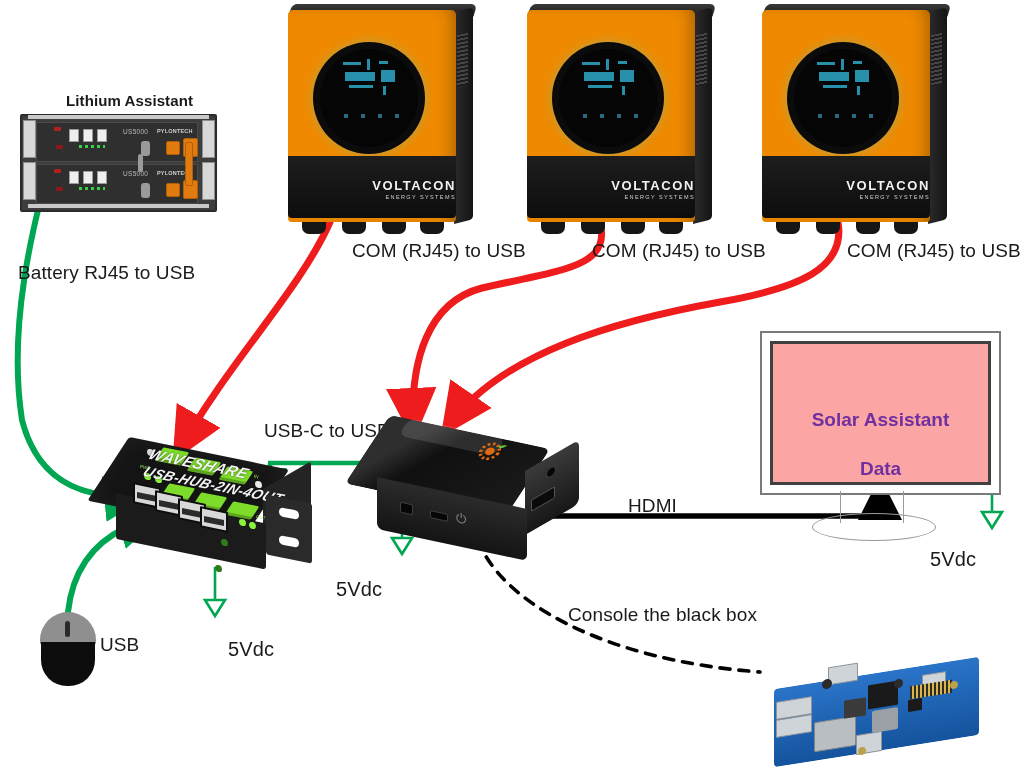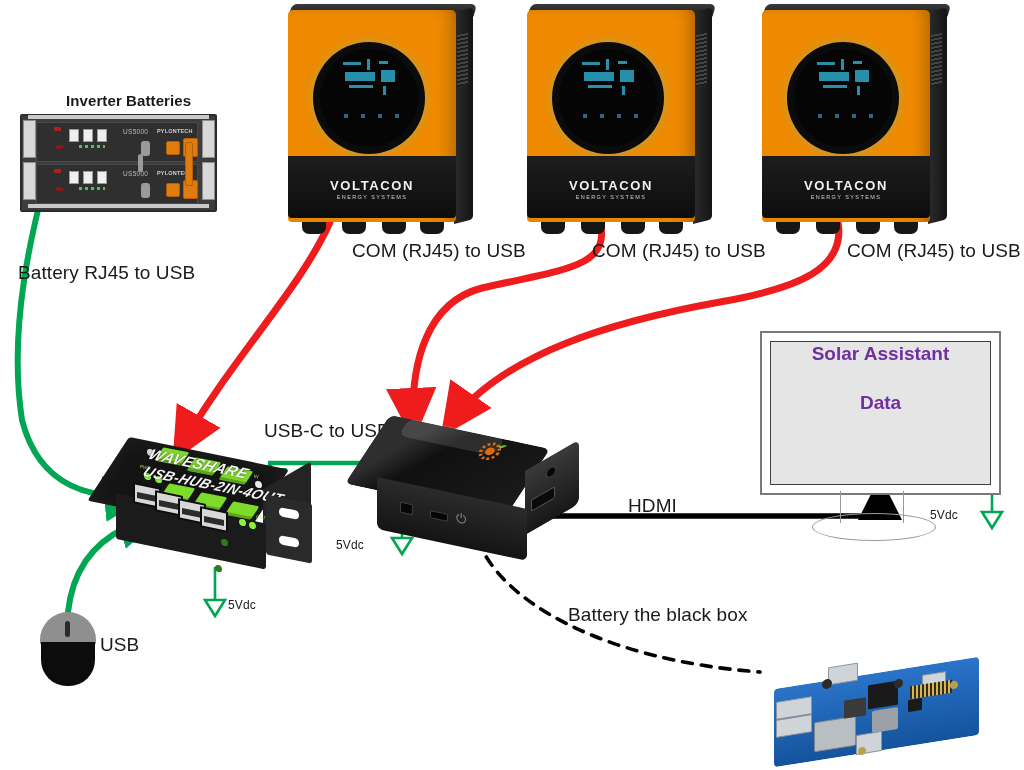--- a/index.html
+++ b/index.html
@@ -2,39 +2,39 @@
 <html><head>
 <meta charset="utf-8">
 <style>
   html,body{margin:0;padding:0;background:#fff;}
   body{width:1024px;height:770px;position:relative;overflow:hidden;
        font-family:"Liberation Sans",sans-serif;color:#111;}
   .stage{position:absolute;inset:0;width:1024px;height:770px;}
   svg.wires{position:absolute;left:0;top:0;width:1024px;height:770px;overflow:visible;}
   .lbl{position:absolute;white-space:nowrap;font-size:19px;color:#1a1a1a;letter-spacing:.1px;}
   .lbl-bold{font-weight:bold;font-size:15px;}
-  .lbl-small{font-size:12px;}
+  .lbl-small{font-size:20px;margin-top:40px;}
 
   
   .inv{position:absolute;width:185px;height:222px;}
   .inv .body{position:absolute;left:0;top:6px;width:168px;height:212px;
       background:#ef8a00;border-radius:5px 5px 4px 4px;
       box-shadow:inset -12px 0 18px -10px rgba(0,0,0,.35);}
   .inv .topedge{position:absolute;left:0;top:0;width:185px;height:14px;
       background:linear-gradient(180deg,#3a3a3a,#1a1a1a);border-radius:5px 6px 2px 2px;
       transform:skewX(-17deg);transform-origin:left bottom;}
   .inv .side{position:absolute;left:166px;top:8px;width:19px;height:212px;
       background:linear-gradient(90deg,#2c2c2c,#141414);transform:skewY(-14deg);
       transform-origin:left top;border-radius:0 4px 4px 0;}
   .inv .vent{position:absolute;left:169px;top:30px;width:11px;height:52px;
       background:repeating-linear-gradient(180deg,#454545 0 2px,#1c1c1c 2px 4px);
       transform:skewY(-14deg);}
   .inv .lower{position:absolute;left:0;bottom:4px;width:168px;height:62px;
       background:linear-gradient(180deg,#1d1d1d,#0d0d0d);border-radius:0 0 4px 4px;}
-  .inv .brand{position:absolute;left:0;bottom:22px;width:168px;text-align:center;
+  .inv .brand{position:absolute;left:0;bottom:22px;width:168px;text-align:right;
       color:#f2f2f2;font-size:13px;font-weight:bold;letter-spacing:1.6px;}
   .inv .brand small{display:block;font-size:5.5px;letter-spacing:1.4px;font-weight:normal;
       color:#cfcfcf;margin-top:1px;}
   .inv .ring{position:absolute;left:25px;top:32px;width:112px;height:112px;border-radius:50%;
       background:radial-gradient(circle at 50% 50%,#050505 0 62%,#0b0b0b 62% 72%,#2ad4d4 72% 80%,#8ff0ee 80% 88%,#ef8a00 88%);
       box-shadow:0 0 10px rgba(60,220,220,.35);}
   .inv .scr{position:absolute;left:50%;top:46px;transform:translateX(-50%);
       width:66px;height:44px;}
   .inv .scr i{position:absolute;background:#2fa8c8;display:block;opacity:.85;}
   .inv .dots{position:absolute;left:50%;top:104px;transform:translateX(-50%);
@@ -103,22 +103,22 @@
   .pibox .jack{position:absolute;width:11px;height:9px;background:#060606;border:1px solid #3f3f3f;
       border-radius:2px;transform:skewY(12deg);}
   .pibox .hdmi{position:absolute;width:22px;height:10px;background:#0a0a0a;border:1px solid #555;
       border-radius:2px;transform:skewY(-30deg);}
   .pibox .pwr{position:absolute;color:#8a8a8a;font-size:13px;transform:skewY(12deg);}
 
   
   .mon{position:absolute;left:760px;top:331px;width:240px;height:205px;}
   .mon .bez{position:absolute;left:0;top:0;width:237px;height:160px;border:2px solid #7a7a7a;
       background:#fff;}
-  .mon .scr{position:absolute;left:8px;top:8px;right:8px;bottom:8px;border:1px solid #404040;background:#e5e5e5;
-      display:flex;align-items:flex-start;justify-content:center;}
+  .mon .scr{position:absolute;left:8px;top:8px;right:8px;bottom:8px;border:3px solid #404040;background:#fca5a5;
+      display:flex;align-items:flex-end;justify-content:center;}
   .mon .scr p{margin:0;text-align:center;color:#7030a0;font-weight:bold;font-size:19px;line-height:1.3;}
   .mon .neck{position:absolute;left:80px;top:160px;width:62px;height:32px;
       border-left:1.5px solid #9a9a9a;border-right:1.5px solid #9a9a9a;}
   .mon .base{position:absolute;left:52px;top:182px;width:122px;height:26px;border:1.5px solid #9a9a9a;
       border-radius:50%;}
 
   
   .mouse{position:absolute;left:40px;top:612px;width:56px;height:74px;}
   .mouse .top{position:absolute;left:0;top:0;width:56px;height:32px;background:#8f8f8f;
       border-radius:28px 28px 0 0;}
@@ -181,21 +181,21 @@
     <g>
       <path d="M402,512 L402,538" stroke="#00a651" stroke-width="2.6" fill="none"></path>
       <path d="M392,538 L412,538 L402,554 z" fill="none" stroke="#00a651" stroke-width="2.6"></path>
     </g>
     <g>
       <path d="M992,492 L992,512" stroke="#00a651" stroke-width="2.6" fill="none"></path>
       <path d="M982,512 L1002,512 L992,528 z" fill="none" stroke="#00a651" stroke-width="2.6"></path>
     </g>
   </svg>
 
-  <div class="lbl lbl-bold" style="left:66px;top:92px;">Inverter Batteries</div>
+  <div class="lbl lbl-bold" style="left:66px;top:92px;">Lithium Assistant</div>
 
   <div class="rack">
     <div class="bar" style="top:-1px;"></div>
     <div class="unit" style="top:6px;">
       <div class="sw" style="left:32px;top:6px;"></div>
       <div class="sw" style="left:46px;top:6px;"></div>
       <div class="sw" style="left:60px;top:6px;"></div>
       <div class="redm" style="left:17px;top:4px;"></div>
       <div class="leds" style="left:42px;top:22px;"></div>
       <div class="redm" style="left:19px;top:22px;background:#8a1a1a;"></div>
@@ -378,21 +378,21 @@
     </div>
     <div class="jack" style="left:32px;top:88px;"></div>
     <div class="jack" style="left:62px;top:97px;width:16px;height:6px;"></div>
     <div class="pwr" style="left:88px;top:96px;">⏻</div>
     <div class="hdmi" style="left:163px;top:78px;"></div>
     <div class="jack" style="left:178px;top:52px;width:8px;height:8px;border-radius:50%;transform:skewY(-30deg);"></div>
   </div>
 
   <div class="lbl lbl-small" style="left:336px;top:538px;">5Vdc</div>
   <div class="lbl" style="left:628px;top:495px;">HDMI</div>
-  <div class="lbl" style="left:568px;top:604px;">Battery the black box</div>
+  <div class="lbl" style="left:568px;top:604px;">Console the black box</div>
 
   <div class="mon">
     <div class="bez">
       <div class="scr">
         <p>
           <span>Solar Assistant</span><br>
           <br>
           <span>Data</span>
         </p>
       </div>

